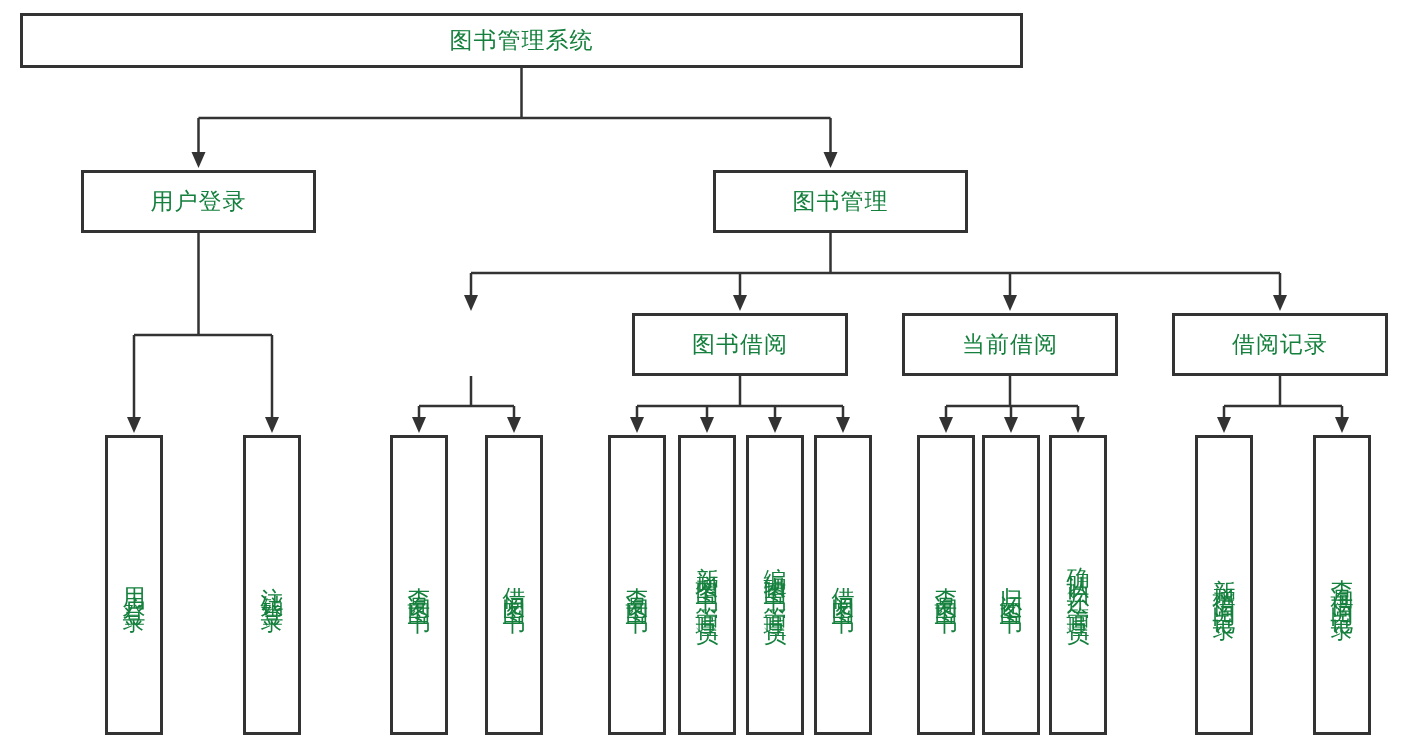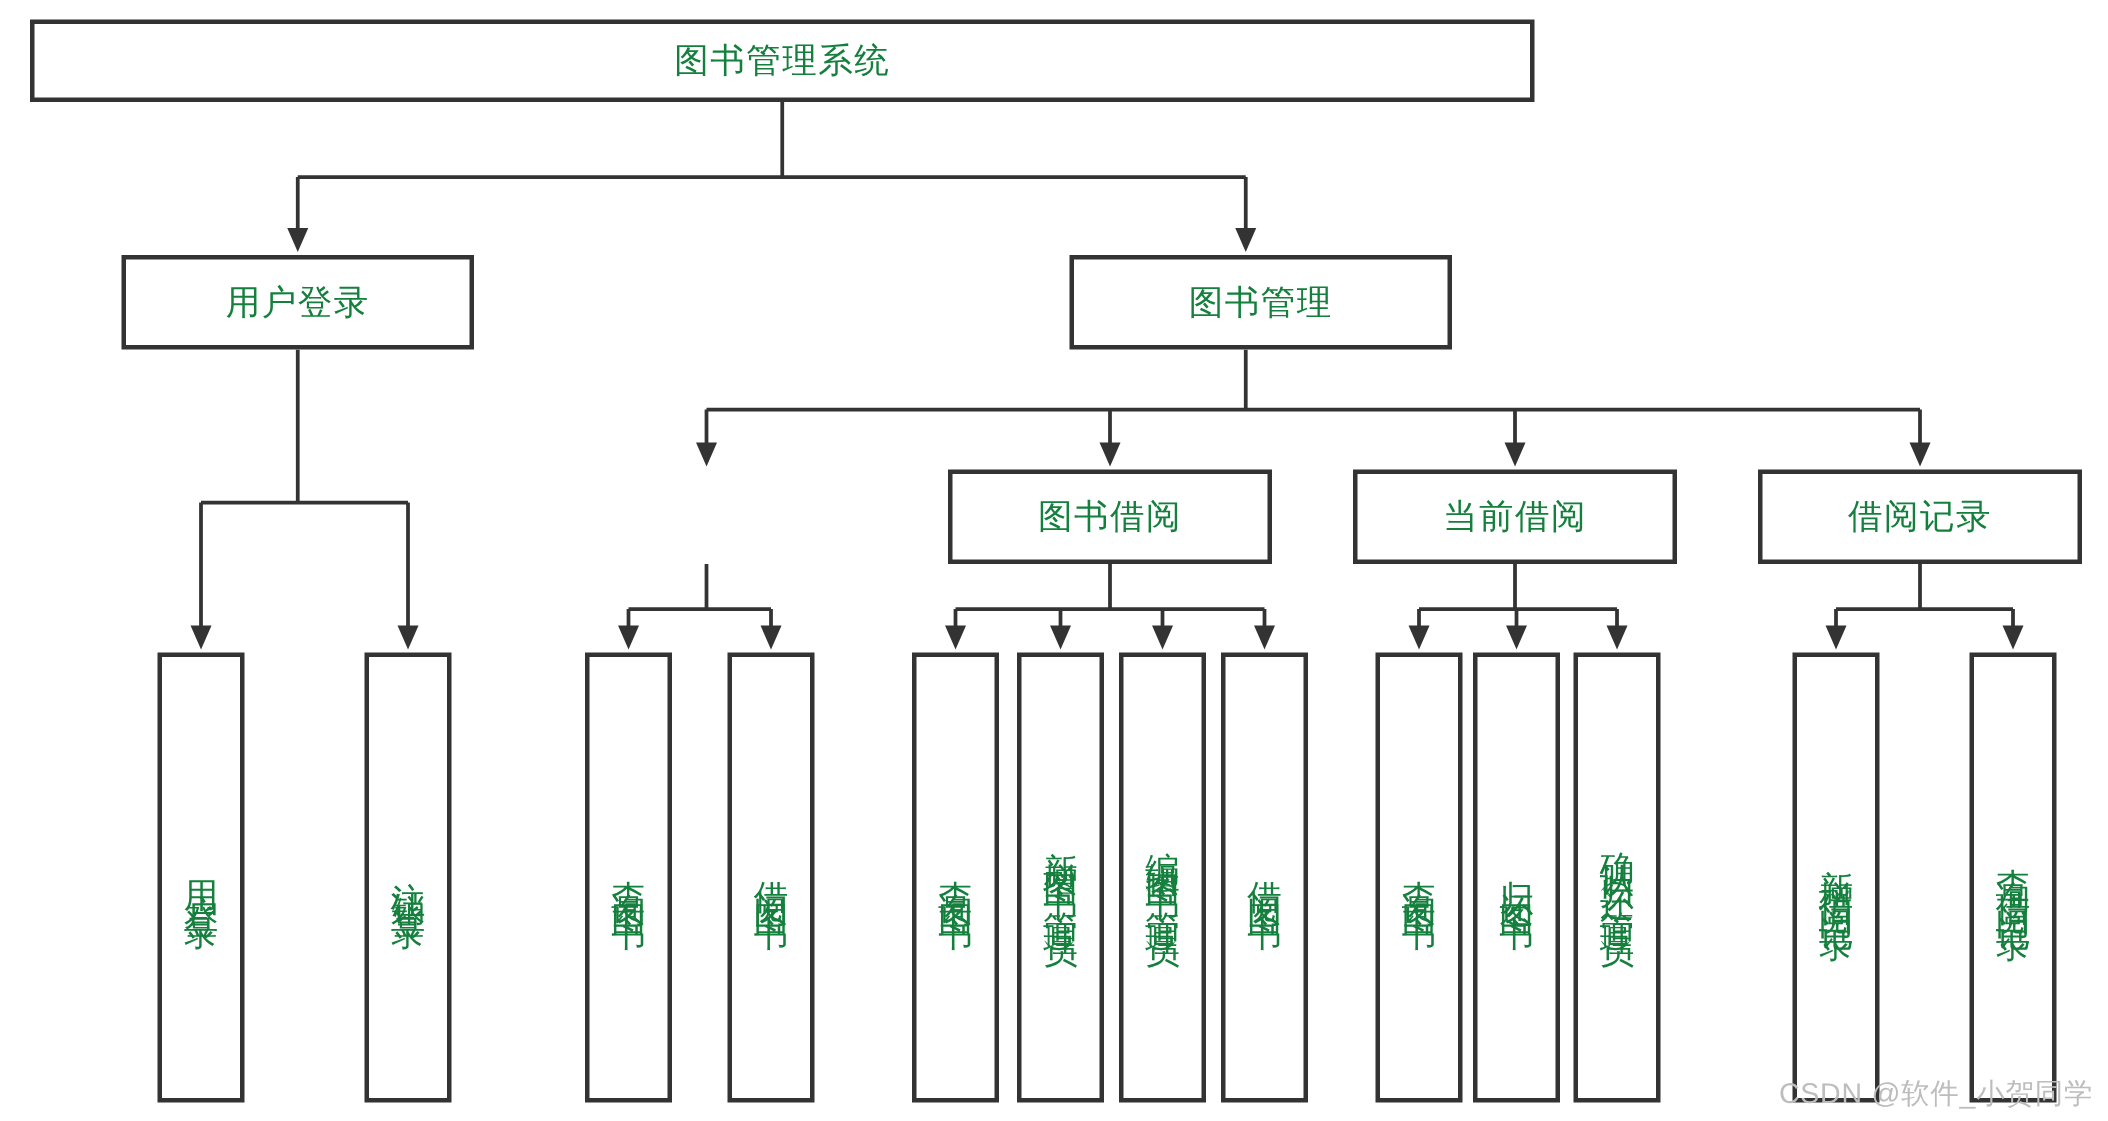--- a/index.html
+++ b/index.html
@@ -172,14 +172,13 @@
   <div class="node leaf lf-11">
     <span>确认归还（管理员）</span>
   </div>
   <div class="node leaf lf-12">
     <span>新增借阅记录</span>
   </div>
   <div class="node leaf lf-13">
     <span>查询借阅记录</span>
   </div>
 
-  <div class="watermark">CSDN @软件_小贺同学</div>
 </div>
 
 </body></html>

